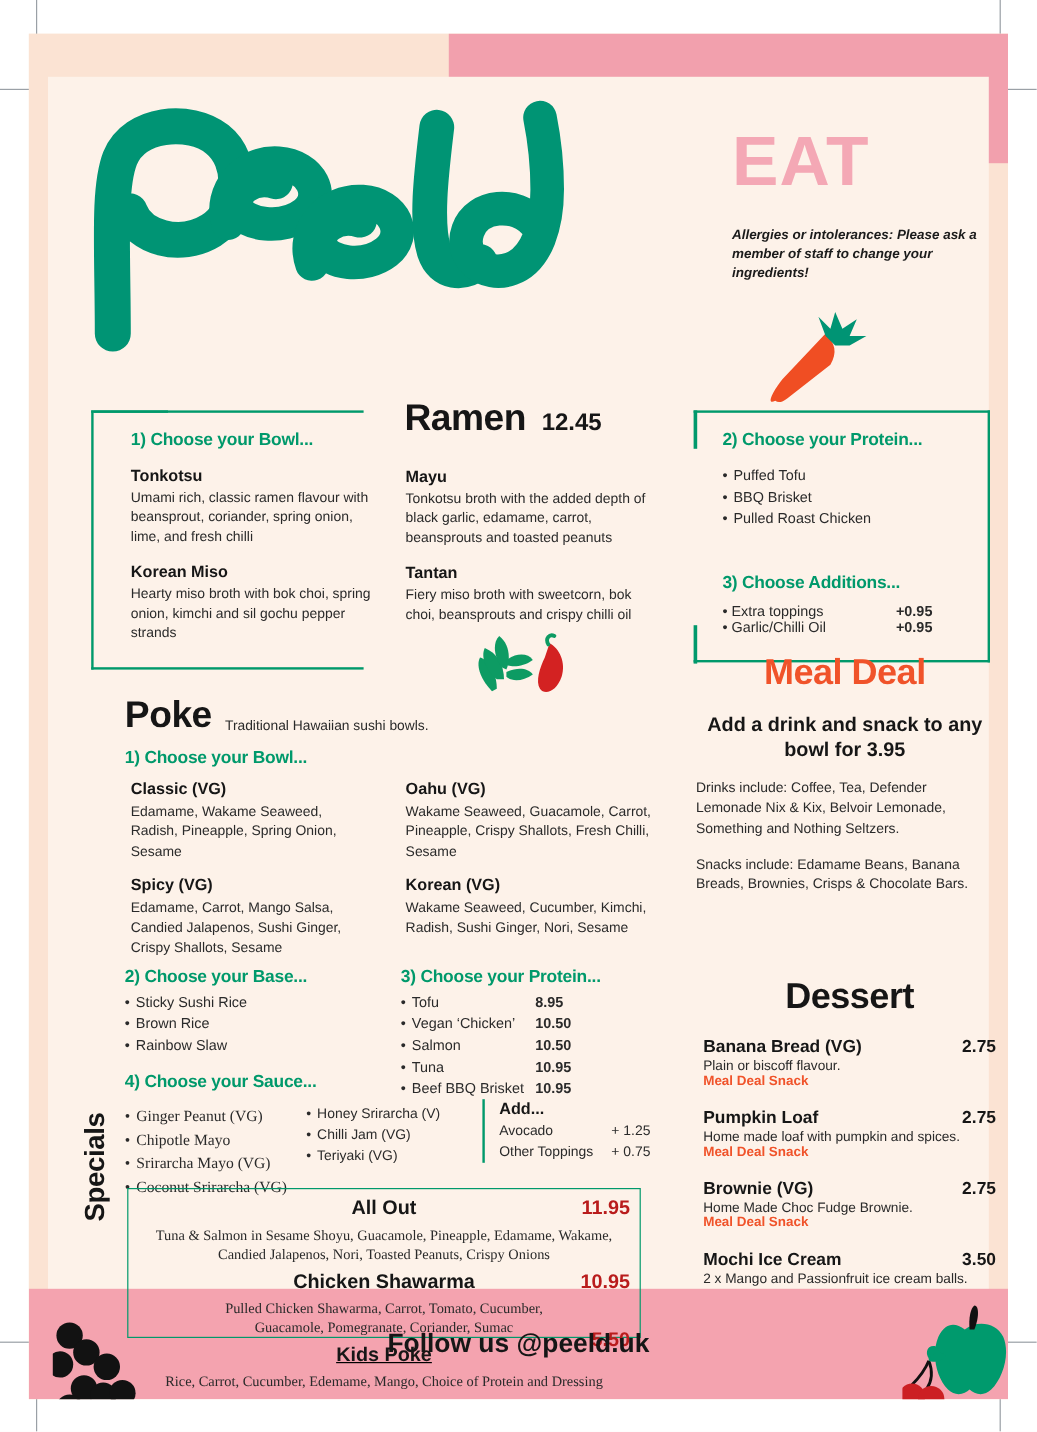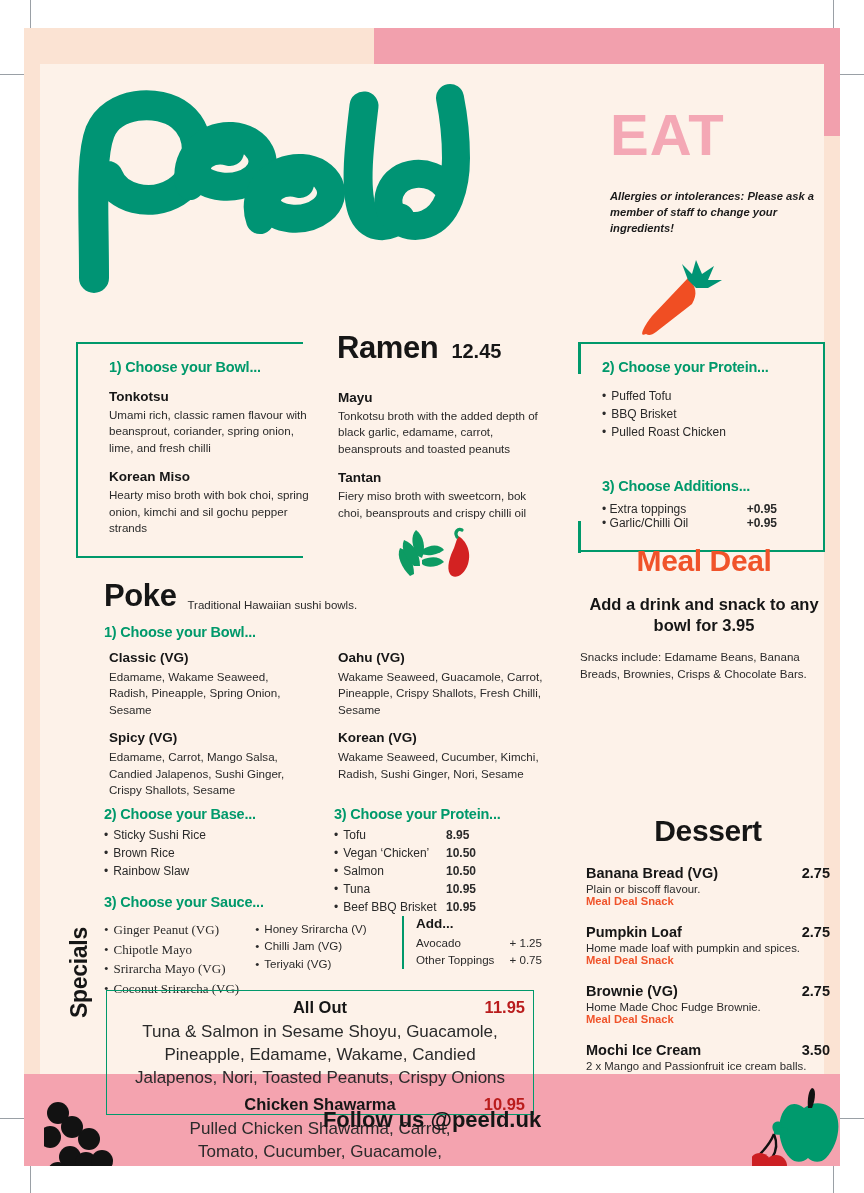--- a/index.html
+++ b/index.html
@@ -140,21 +140,21 @@
     padding-top: 7px;
   }
   #specials-label {
     position: absolute; left: 42px; top: 990px;
     transform: rotate(-90deg); transform-origin: left top;
     font-size: 23px; font-weight: 800; color: #161616; letter-spacing: -0.3px;
   }
   .sp-row { position: relative; height: 22px; }
   .sp-name { font-size: 16.5px; font-weight: 800; color: #161616; }
   .sp-price { position: absolute; right: 8px; top: 0; font-size: 16.5px; font-weight: 800; color: #b91c1c; }
-  .sp-desc { font-size: 17px; color: #2a2a2a; line-height: 1.34; margin-top: 1px; }
+  .sp-desc { font-size: 12px; color: #2a2a2a; line-height: 1.34; margin-top: 1px; font-family: Liberation Serif, serif; }
   #beans { position: absolute; left: 20px; top: 1055px; }
 
   
   #mealdeal { position: absolute; left: 556px; top: 516px; width: 248px; text-align: center; }
   .md-title { font-size: 30px; font-weight: 800; color: #f0532a; letter-spacing: -0.4px; }
   .md-sub { margin-top: 16px; font-size: 16.5px; font-weight: 800; color: #161616; line-height: 1.28; }
   .md-body { margin-top: 13px; font-size: 11.6px; color: #2a2a2a; line-height: 1.45; text-align: left; }
   .md-body p + p { margin-top: 13px; }
 
   
@@ -336,21 +336,21 @@
           <span class="nm">Tuna</span>
           <span class="pricecol">10.95</span>
         </div>
       <div class="prow">
           <span class="nm">Beef BBQ Brisket</span>
           <span class="pricecol">10.95</span>
         </div>
     </div>
 
     <div id="poke-sauce">
-      <div class="step">3) Choose your Sauce...</div>
+      <div class="step">4) Choose your Sauce...</div>
       <div id="sauce-cols">
         <ul class="bullets" style="font-size:13px;font-family:Liberation Serif, serif;">
           <li>Ginger Peanut   (VG)</li>
           <li>Chipotle Mayo</li>
           <li>Srirarcha Mayo (VG)</li>
           <li>Coconut Srirarcha (VG)</li>
         </ul>
         <ul class="bullets" style="font-size:11.6px;">
           <li>Honey Srirarcha (V)</li>
           <li>Chilli Jam  (VG)</li>
@@ -402,20 +402,21 @@
           <circle cx="42" cy="80" r="11"></circle>
         <circle cx="58" cy="78" r="11"></circle>
           <circle cx="14" cy="90" r="11"></circle>
       </g>
     </svg>
 
     <div id="mealdeal">
       <div class="md-title">Meal Deal</div>
       <div class="md-sub">Add a drink and snack to any bowl for 3.95</div>
       <div class="md-body">
+        <p>Drinks include: Coffee, Tea, Defender Lemonade Nix &amp; Kix, Belvoir Lemonade, Something and Nothing Seltzers.</p>
         <p>Snacks include: Edamame Beans, Banana Breads, Brownies, Crisps &amp; Chocolate Bars.</p>
       </div>
     </div>
 
     <div id="dessert">
       <div class="dz-title">Dessert</div>
 
       <div class="dz-item">
         <div class="dz-row">
             <span class="dz-name">Banana Bread (VG)</span>

